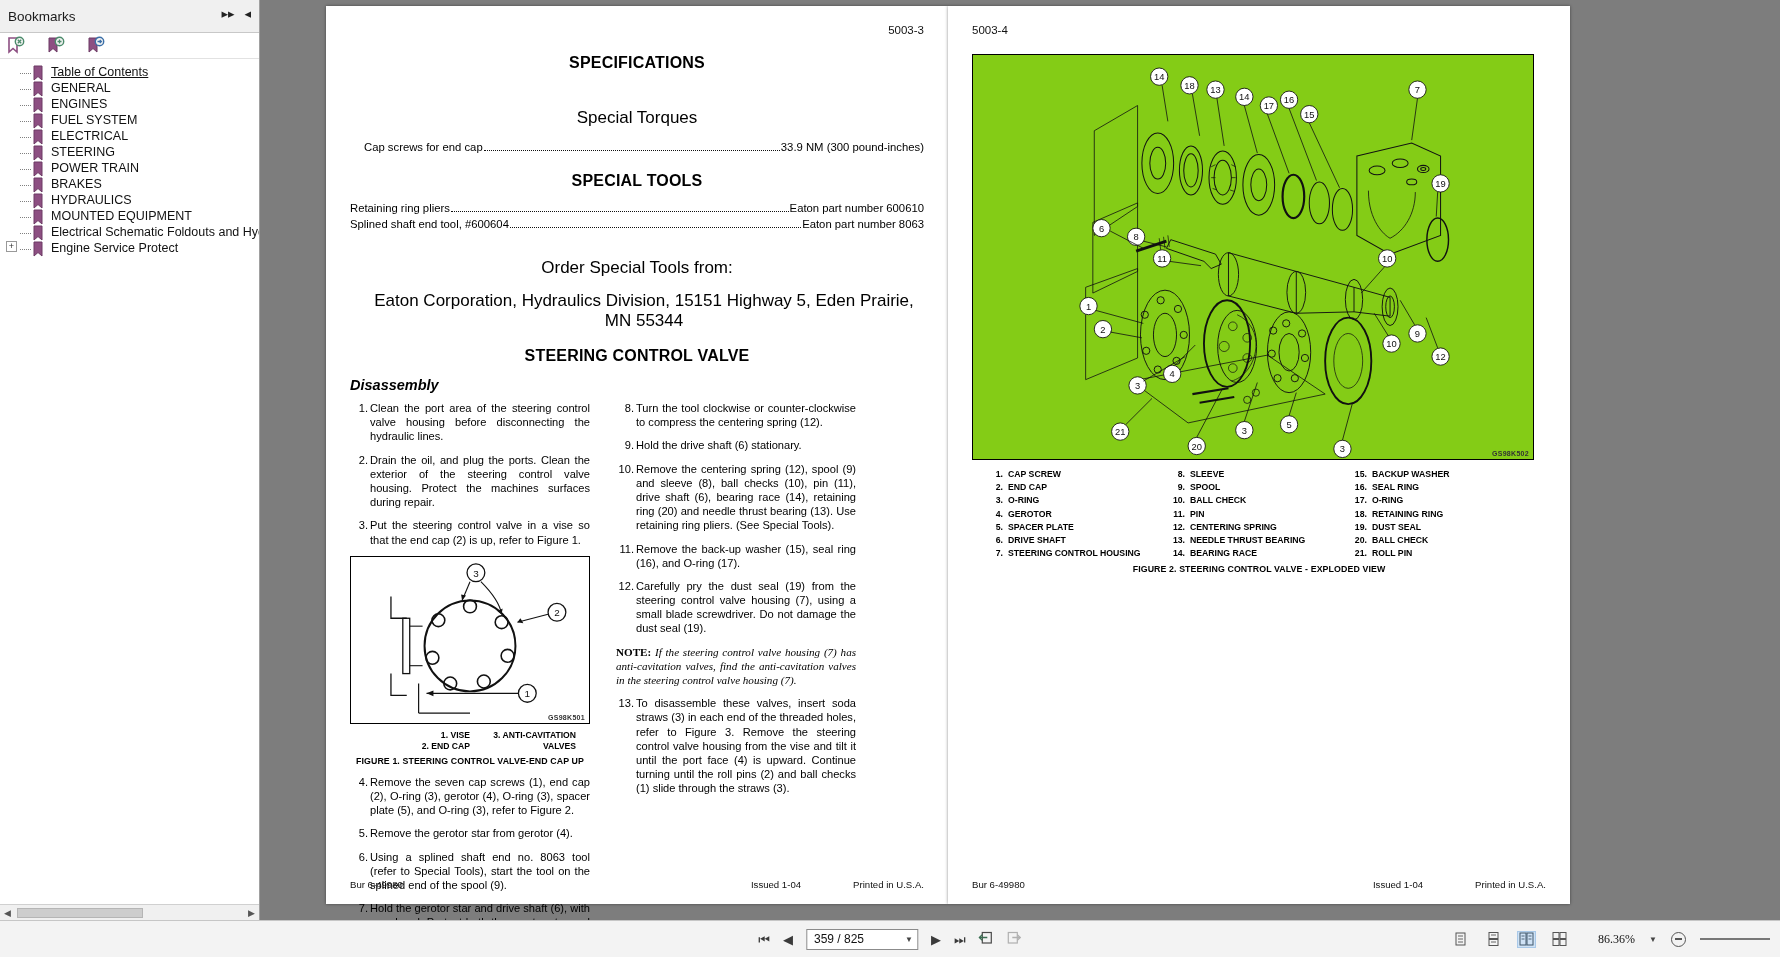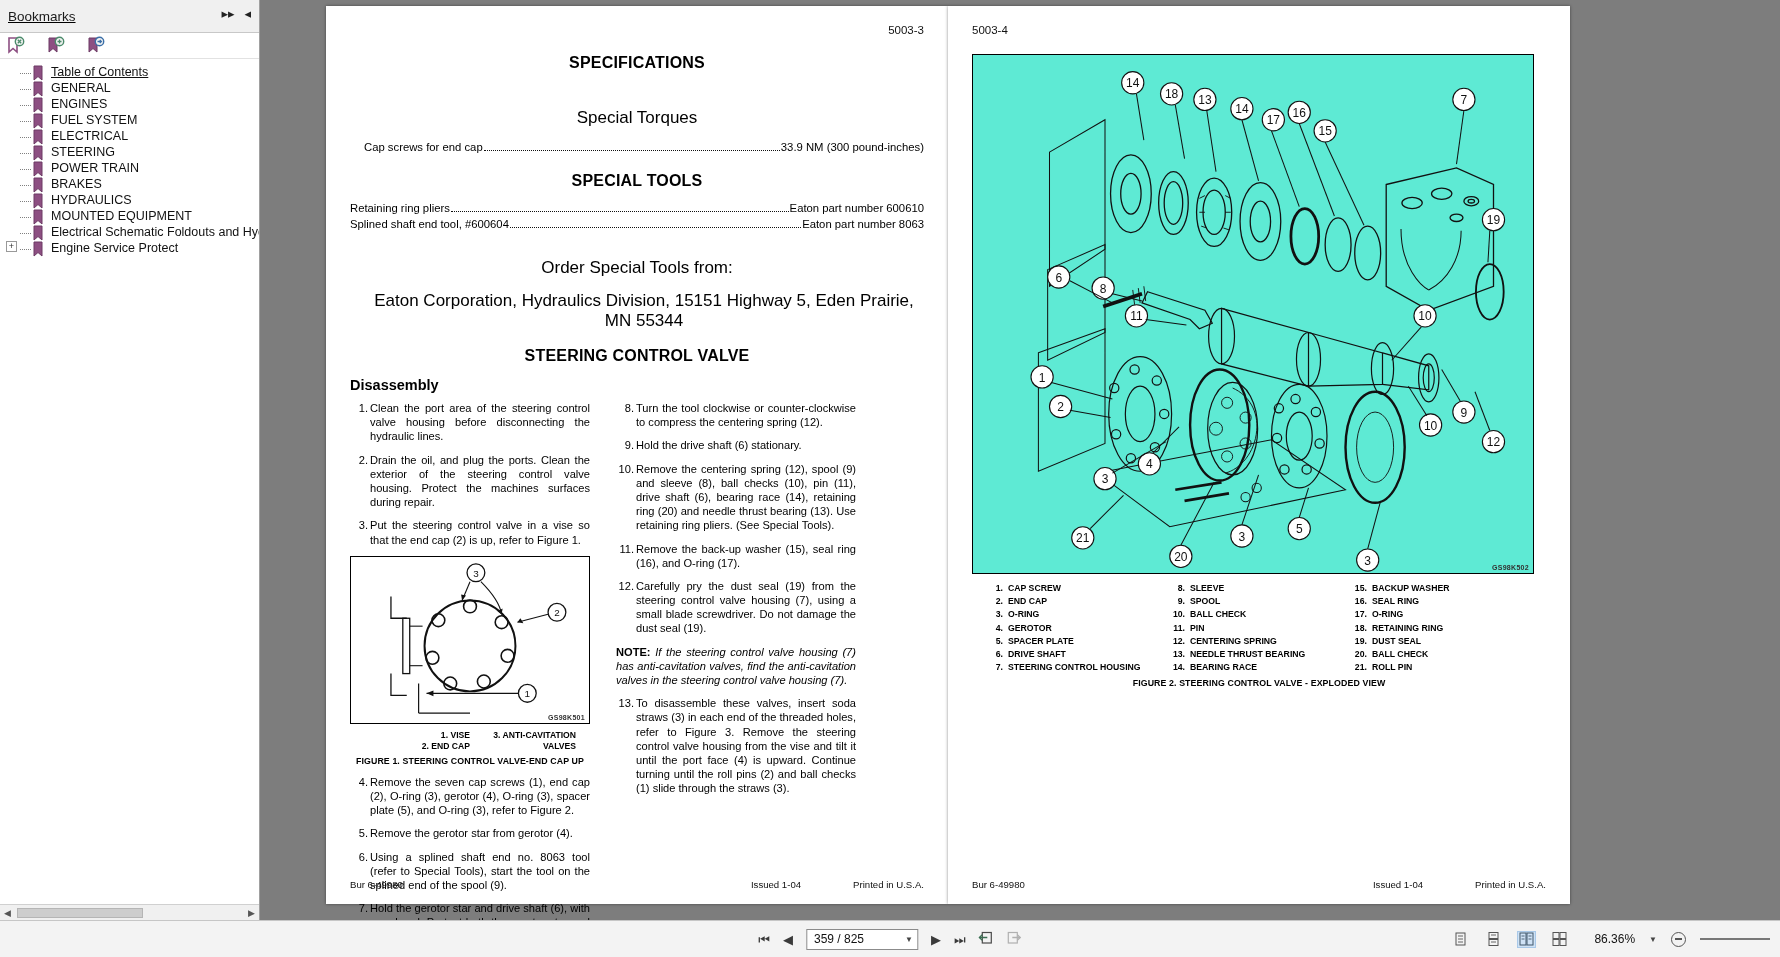--- a/index.html
+++ b/index.html
@@ -14,21 +14,21 @@
   .app { position: relative; width: 1780px; height: 957px; background: #7d7d7d; }
 
   
   .bm-panel {
     position: absolute; left: 0; top: 0; width: 260px; height: 920px;
     background: #ffffff; border-right: 1px solid #a0a0a0;
     display: flex; flex-direction: column;
   }
   .bm-header {
     height: 27px; background: #f0f0f0; border-bottom: 1px solid #c8c8c8;
-    display: flex; align-items: center; padding: 16px 8px; position: relative; text-decoration: underline;
+    display: flex; align-items: center; padding: 16px 8px; position: relative;
   }
   .bm-title { font-size: 13.5px; color: #1a1a1a; }
   .bm-header-btns { position: absolute; right: 8px; top: 0; height: 27px;
     display: flex; align-items: center; gap: 10px; }
   .hbtn { font-size: 13px; color: #222; line-height: 1; cursor: pointer; }
 
   .bm-toolbar {
     height: 26px; background: #ffffff; border-bottom: 1px solid #e2e2e2;
     display: flex; align-items: center; padding: 0 6px; gap: 18px;
   }
@@ -97,36 +97,36 @@
   .dotline .lbl { white-space: nowrap; }
   .dotline .fill {
     flex: 1; border-bottom: 1.4px dotted #111; margin: 0 1px 3px 1px; height: 1px;
   }
   .dotline .val { white-space: nowrap; }
   .indent1 { padding-left: 14px; }
   .plain { font-size: 17px; color: #000; margin: 13px 0; text-align: center; }
   .plain.ind { padding-left: 14px; }
   .sp-tall { height: 11px; }
 
-  h2.sub { font-size: 14.5px; font-weight: bold; margin: 6px 0 8px 0; color: #000; }
+  h2.sub { font-size: 14.5px; font-weight: bold; margin: 6px 0 8px 0; color: #000; font-style: italic; }
 
   .cols { display: flex; gap: 26px; margin-top: 2px; }
   .col { width: 240px; }
 
   ol.steps { list-style: none; margin: 0; padding: 0; }
   ol.steps li {
     font-size: 11.1px; line-height: 1.28; color: #000; text-align: justify;
     margin-bottom: 9px; padding-left: 20px; position: relative;
   }
   ol.steps li .n { position: absolute; left: 0; width: 18px; text-align: right; }
   ol.steps li .n.wide { left: -2px; width: 20px; }
 
   .note {
     font-size: 11.1px; line-height: 1.28; text-align: justify;
-    font-style: italic; margin-bottom: 9px; color: #000;
+    font-style: italic; margin-bottom: 9px; color: #000; font-family: Liberation Serif, serif;
   }
   .note b { font-style: normal; font-weight: bold; }
 
   
   .fig1 {
     border: 1.5px solid #000; height: 168px; margin: 4px 0 6px 0; position: relative;
     background: #fff; overflow: hidden;
   }
   .fig1 .code {
     position: absolute; right: 4px; bottom: 2px; font-size: 7px;
@@ -138,22 +138,22 @@
     text-align: right;
   }
   .fig1-legend .lcol { width: 50%; line-height: 1.35; }
   .figcap {
     font-size: 8.8px; font-weight: bold; text-align: center; margin: 3px 0 9px 0;
     letter-spacing: .1px;
   }
 
   
   .fig2 {
-    border: 1.5px solid #000; height: 520px; margin: 18px 12px 0 0; position: relative;
-    background: #5eead4; overflow: hidden;
+    border: 1.5px solid #000; height: 406px; margin: 18px 12px 0 0; position: relative;
+    background: #84cc16; overflow: hidden;
   }
   .fig2 .code {
     position: absolute; right: 4px; bottom: 2px; font-size: 7px;
     font-weight: bold; color: #333; letter-spacing: .3px;
   }
   .parts {
     display: flex; margin-top: 8px; padding: 0 14px; font-size: 8.7px; font-weight: bold;
   }
   .parts .pcol { width: 33.33%; line-height: 1.52; }
   .parts .pitem { display: flex; }
@@ -177,21 +177,21 @@
     display: flex; align-items: center; gap: 13px;
   }
   .nav-ico { font-size: 13px; color: #3a3a3a; cursor: pointer; line-height: 1; }
   .pagebox {
     width: 112px; height: 21px; border: 1px solid #8b8b8b; background: #fff;
     display: flex; align-items: center; justify-content: space-between;
     padding: 0 4px 0 7px; font-size: 12px; color: #111; cursor: pointer;
   }
   .pagebox .caret { font-size: 8px; color: #444; }
   .bb-right {
-    position: absolute; right: 10px; display: flex; align-items: center; gap: 14px;
+    position: absolute; right: 10px; display: flex; align-items: center; gap: 14px; font-family: Liberation Serif, serif;
   }
   .viewmode {
     width: 19px; height: 17px; cursor: pointer; display: flex;
     align-items: center; justify-content: center;
   }
   .viewmode.active { background: #cfe2f5; border: 1px solid #a8c8e8; }
   .zoomval { font-size: 12px; color: #111; min-width: 52px; text-align: right; }
   .zcaret { font-size: 8px; color: #444; cursor: pointer; }
   .zcircle {
     width: 15px; height: 15px; border: 1.3px solid #555; border-radius: 50%;

